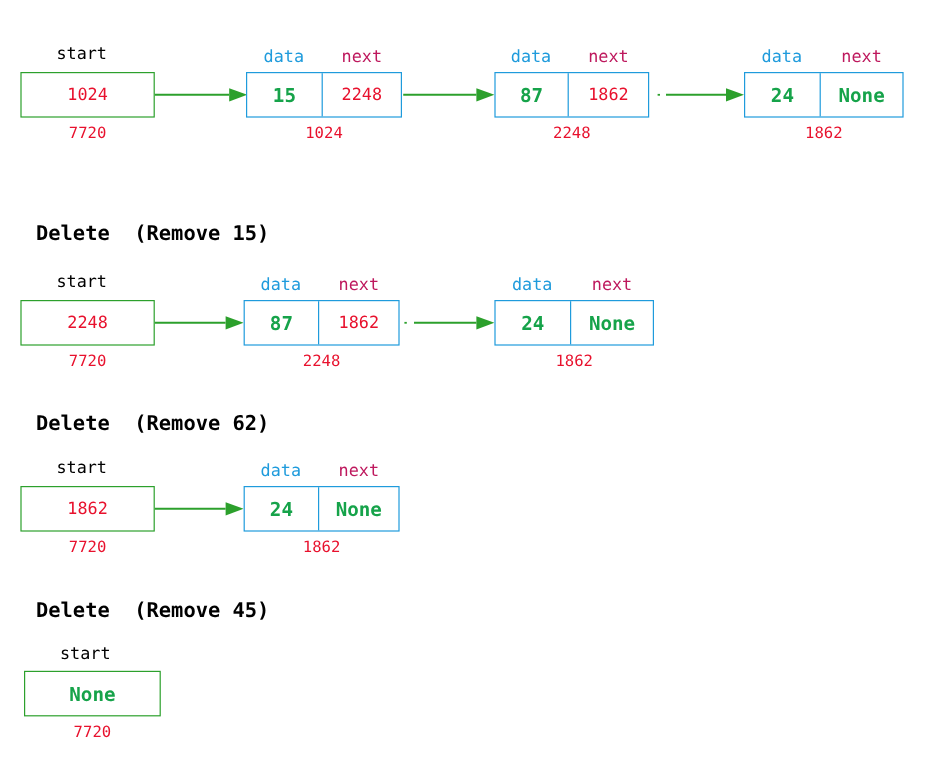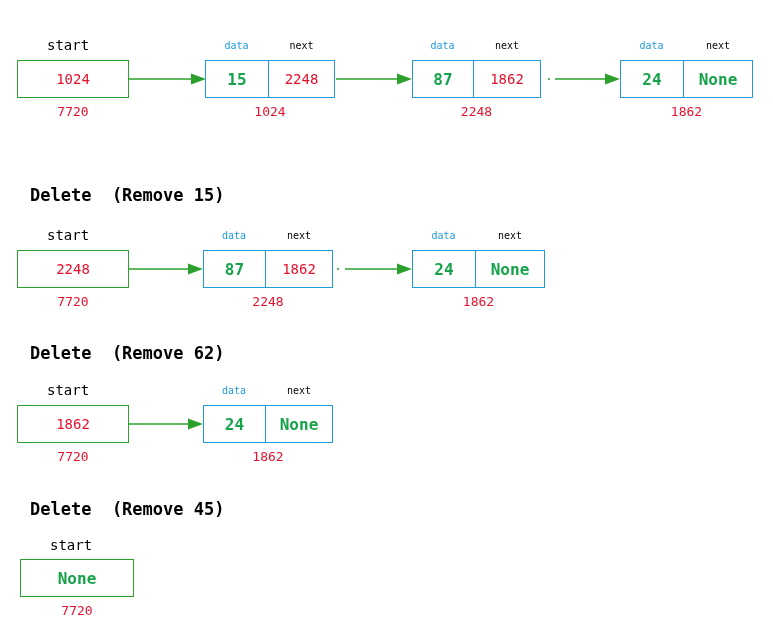--- a/index.html
+++ b/index.html
@@ -92,26 +92,26 @@
   }
   .node .cell.next-cell.is-none {
     color: #16a34a;
     font-weight: bold;
     font-size: 16px;
   }
 
   .field-label {
     position: absolute;
     font-family: "DejaVu Sans Mono", "Liberation Mono", monospace;
-    font-size: 10px;
+    font-size: 14px;
     white-space: pre;
     text-align: center;
   }
   .field-label.data-lbl { color: #1f9bdc; }
-  .field-label.next-lbl { color: #000000; }
+  .field-label.next-lbl { color: #be185d; }
 
   
   .arrow {
     position: absolute;
     height: 12px;
     pointer-events: none;
   }
   .arrow svg { display: block; overflow: visible; }
 </style>
 </head>

